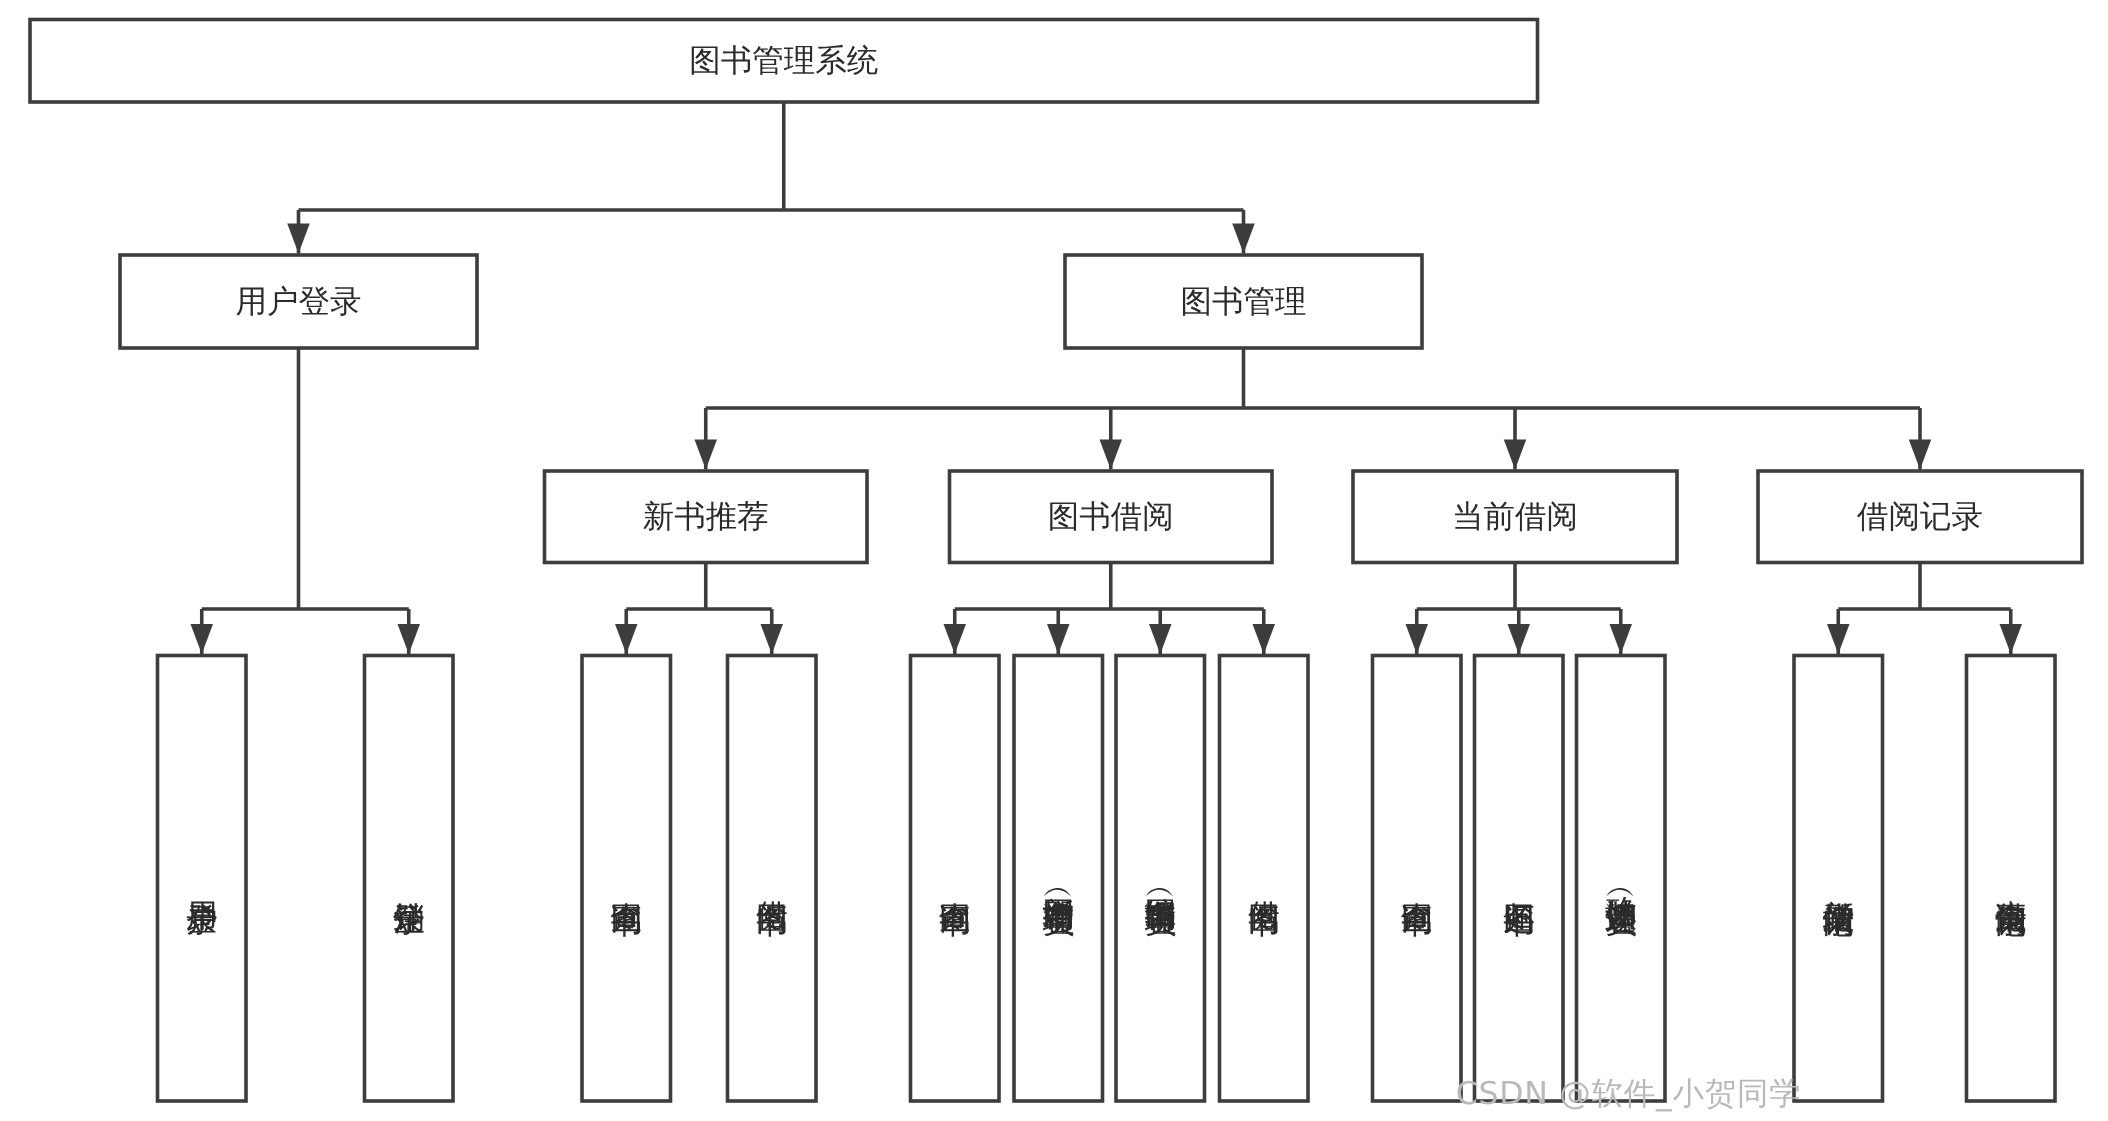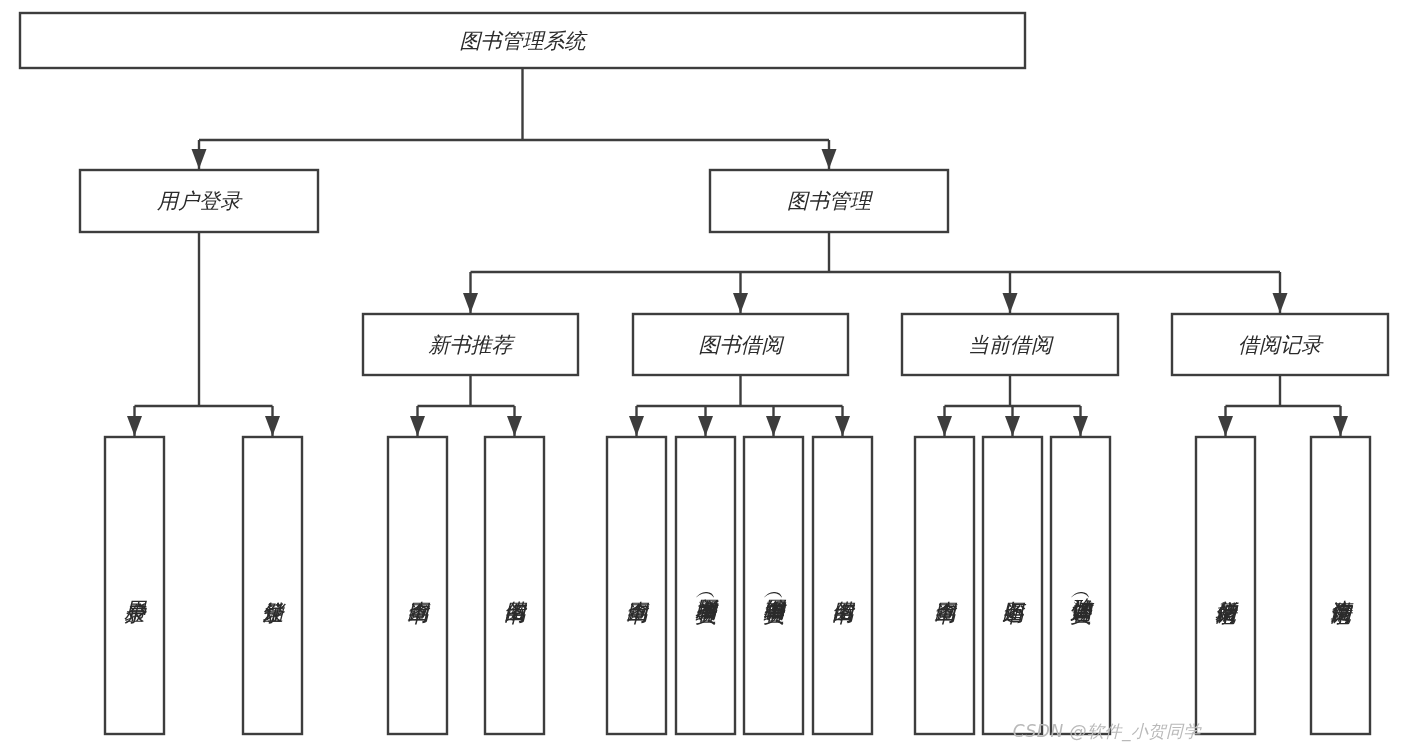--- a/index.html
+++ b/index.html
@@ -11,21 +11,20 @@
     width: 1405px;
     height: 747px;
     font-family: "DejaVu Sans", "Liberation Sans", sans-serif;
     overflow: hidden;
     position: relative;
   }
   #diagram-root {
     position: relative;
     width: 1213px;
     height: 747px;
-    font-style: italic;
   }
   svg.diagram {
     position: absolute;
     top: 0; left: 0;
     width: 1405px;
     height: 747px;
   }
   .node-box {
     fill: #ffffff;
     stroke: #3d3d3d;
@@ -62,21 +61,21 @@
     justify-content: center;
     text-align: center;
     white-space: nowrap;
     pointer-events: none;
   }
   .watermark {
     position: absolute;
     right: 12px;
     bottom: 4px;
     font-family: "DejaVu Sans", "Liberation Sans", sans-serif;
-    font-size: 17px;
+    font-size: 21px;
     color: #b9b9b9;
     white-space: nowrap;
     letter-spacing: 0.5px;
   }
 </style>
 </head>
 <body>
 
 <div id="diagram-root">
 

